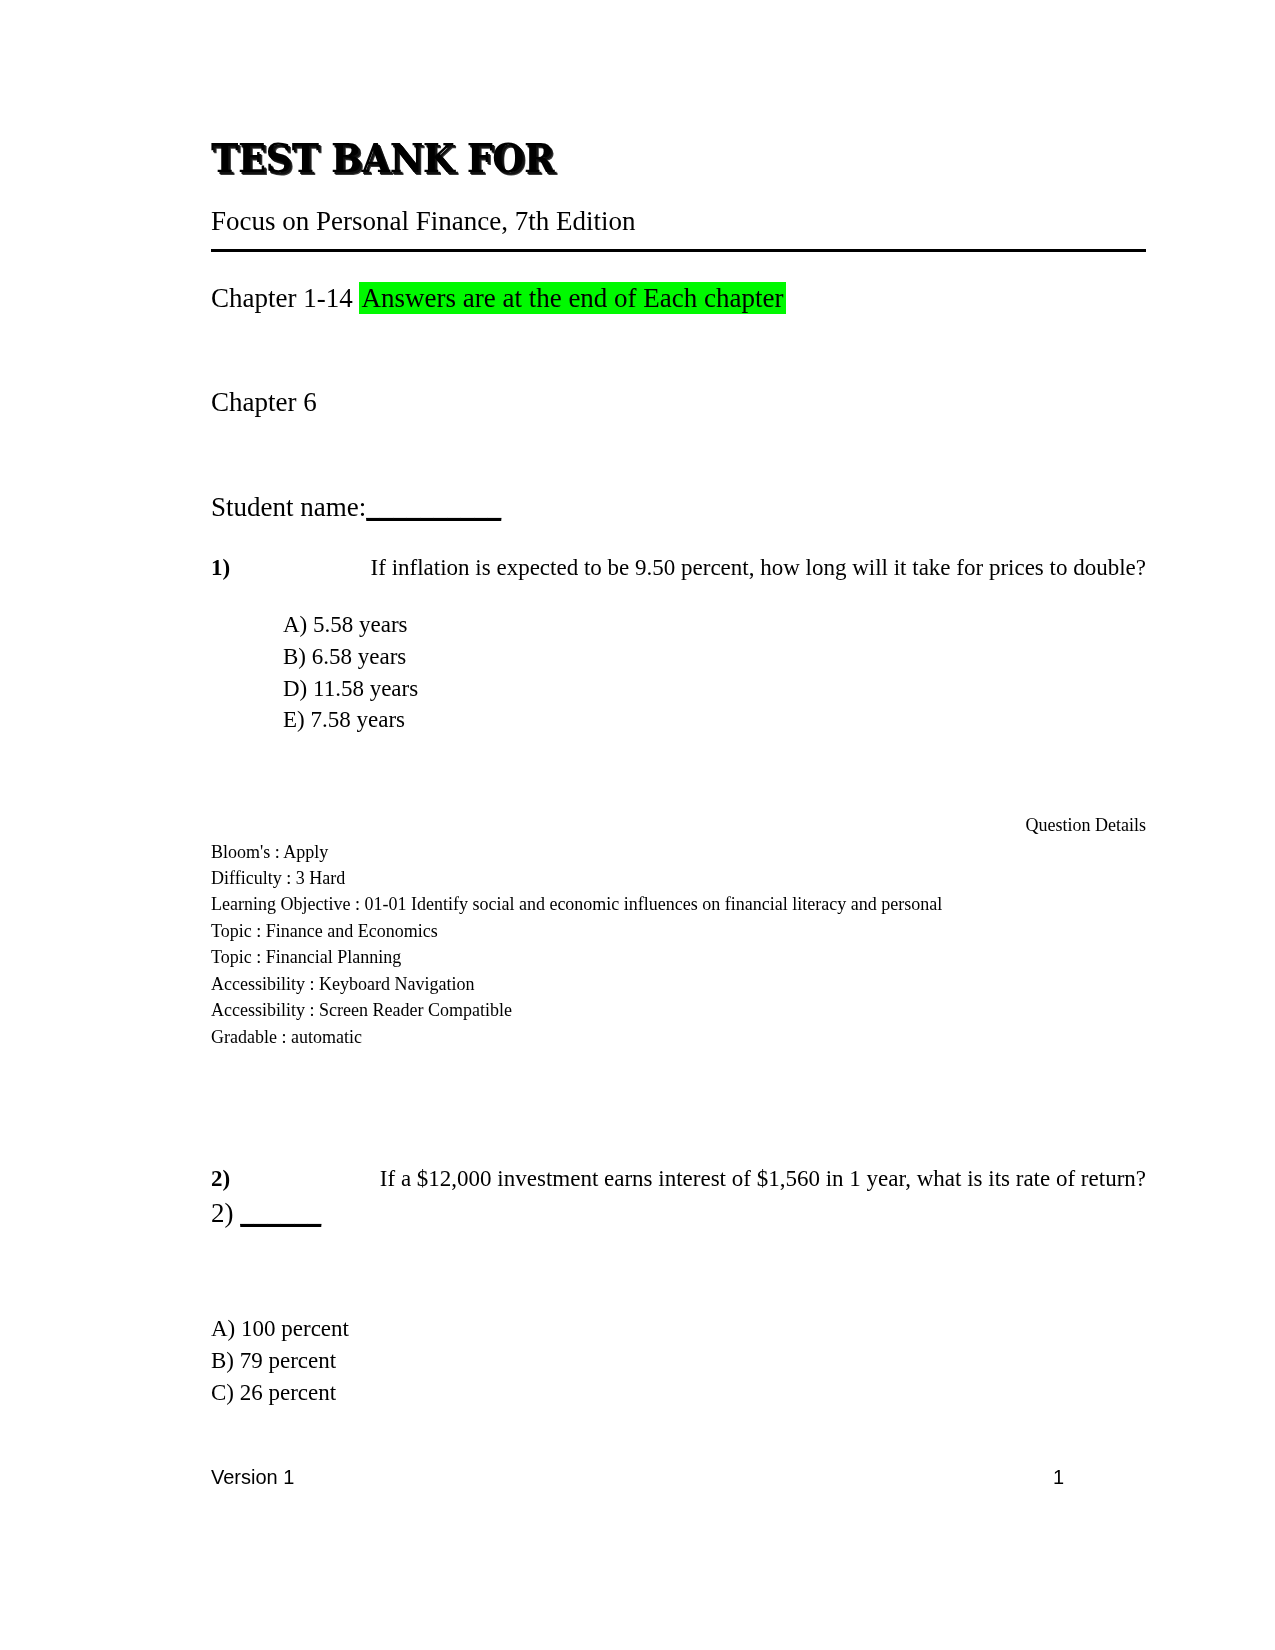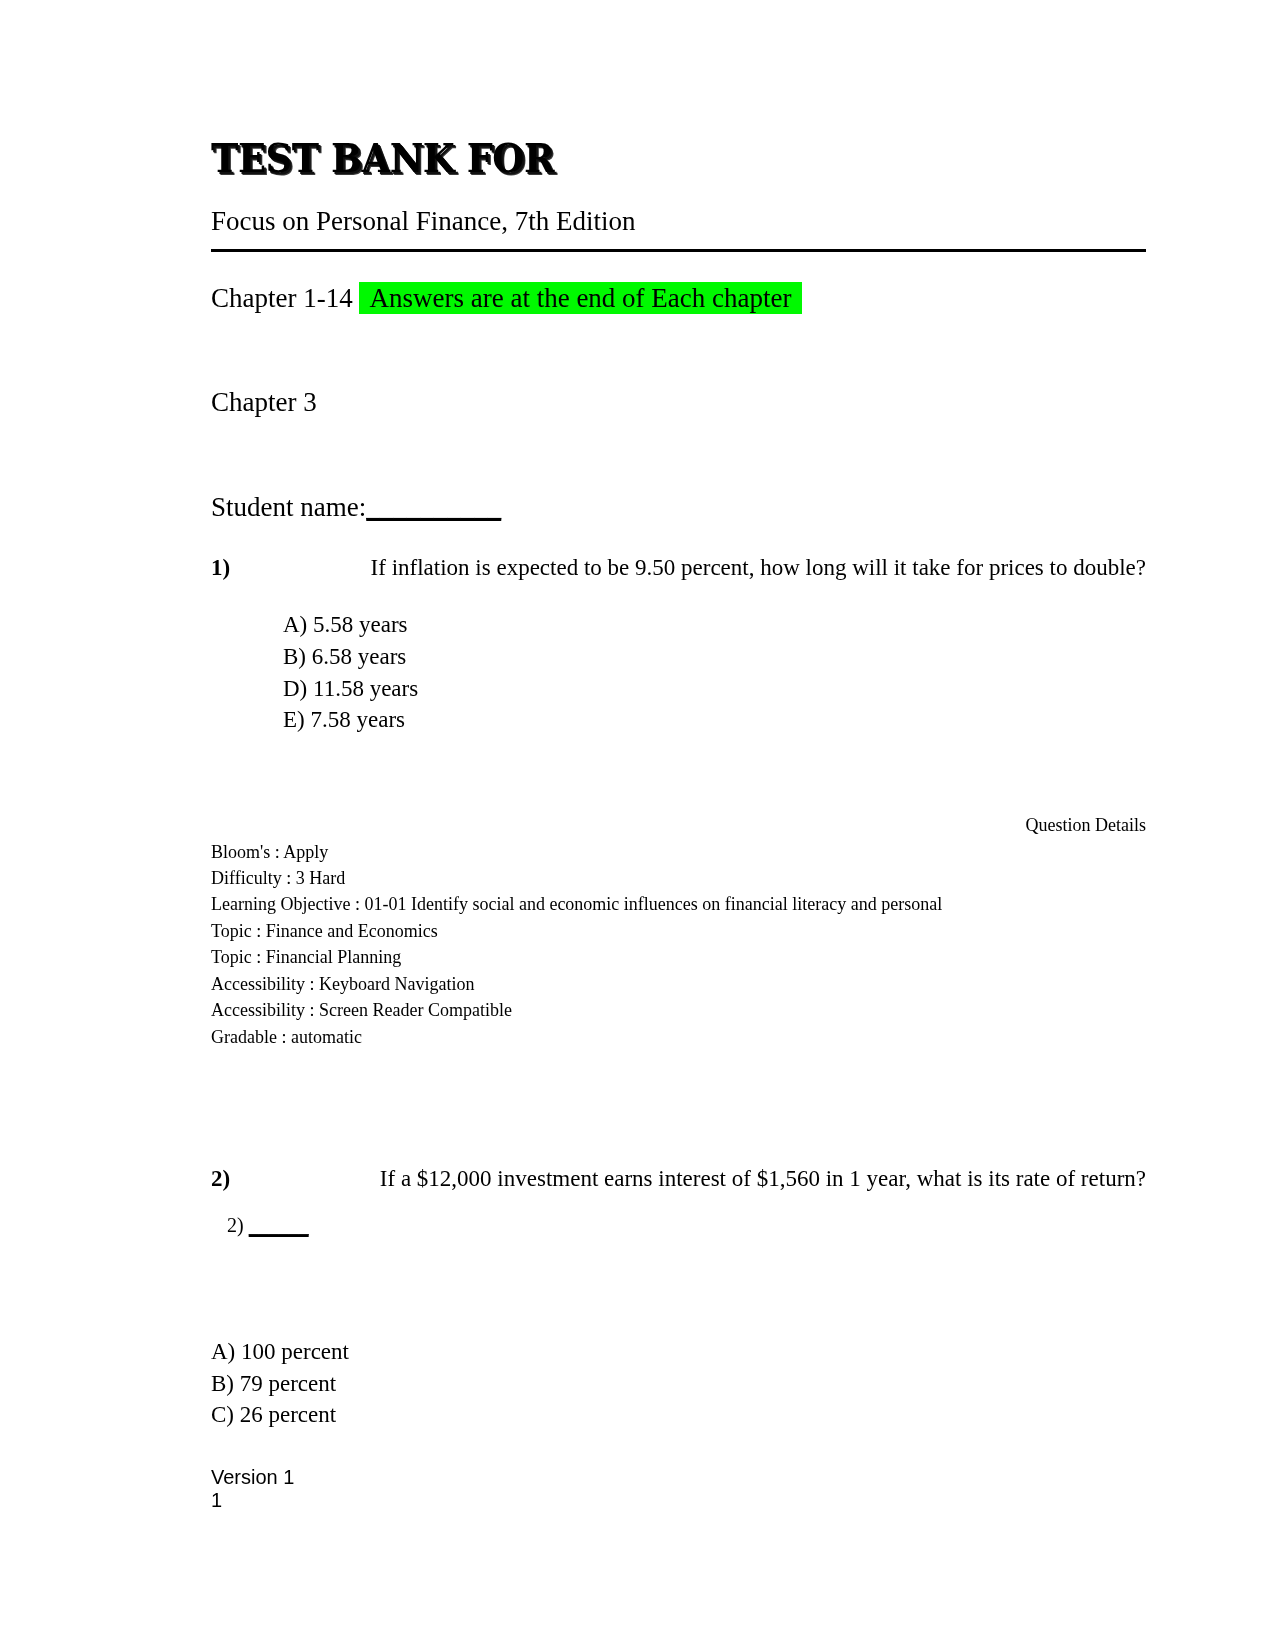--- a/index.html
+++ b/index.html
@@ -59,21 +59,21 @@
 
   .chapter-range {
     margin: 0;
     padding-top: 22px;
     font-size: 27px;
     line-height: 1.2;
     white-space: nowrap;
   }
   .hl {
     background: #00f900;
-    padding: 1px 10px;
+    padding: 1px 2px;
   }
 
   .chapter-label {
     margin: 0;
     padding-top: 72px;
     font-size: 27px;
     line-height: 1.2;
   }
 
   .student-line {
@@ -102,23 +102,23 @@
     font-weight: 700;
     width: 72px;
     flex: 0 0 72px;
   }
   .q-text {
     flex: 1 1 auto;
     text-align: right;
   }
 
   .answer-blank-line {
-    margin: 16px;
+    margin: 0;
     padding-top: 2px;
-    font-size: 20px;
+    font-size: 27px;
     line-height: 1.3;
   }
   .answer-blank-line .ab {
     text-decoration: underline;
     text-underline-offset: 3px;
   }
 
   .options {
     margin: 0;
     padding-top: 26px;
@@ -157,41 +157,40 @@
     position: absolute;
     left: 140px;
     right: 140px;
     top: 1466px;
     display: flex;
     justify-content: space-between;
     align-items: baseline;
     font-family: "Liberation Sans", "DejaVu Sans", sans-serif;
     font-size: 20px;
     color: #000000;
-    flex-direction: column;
   }
 </style>
 </head>
 <body>
 
 <div class="page">
 
   <div class="content">
 
     <h1 class="doc-title">TEST BANK FOR</h1>
 
     <p class="subtitle">Focus on Personal Finance, 7th Edition</p>
 
     <hr class="rule">
 
     <p class="chapter-range">
       <span>Chapter 1-14 </span><span class="hl">Answers are at the end of Each chapter</span>
     </p>
 
-    <p class="chapter-label">Chapter 3</p>
+    <p class="chapter-label">Chapter 6</p>
 
     <p class="student-line">
       <span>Student name:</span><span class="blank">__________</span>
     </p>
 
     <div class="question">
       <span class="q-num">1)</span>
       <span class="q-text">If inflation is expected to be 9.50 percent, how long will it take for prices to double?</span>
     </div>
 

